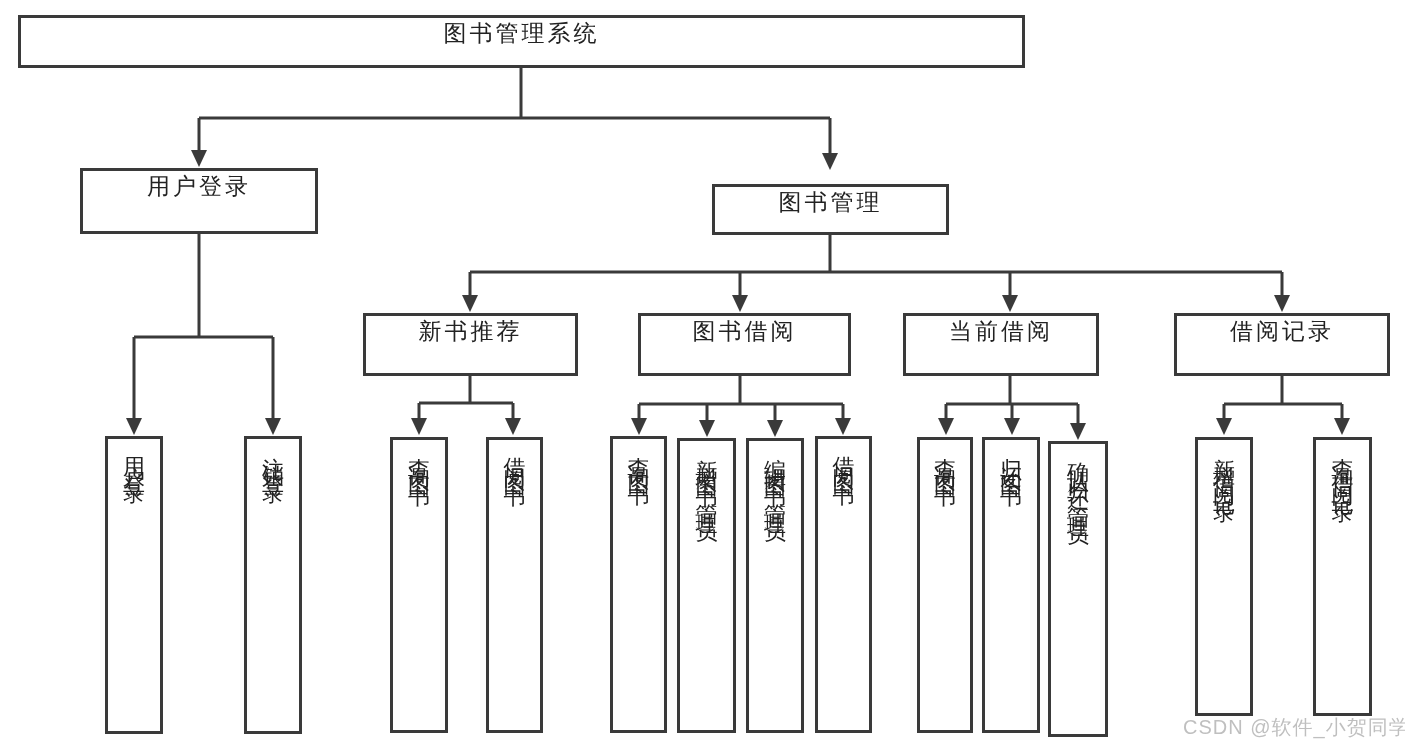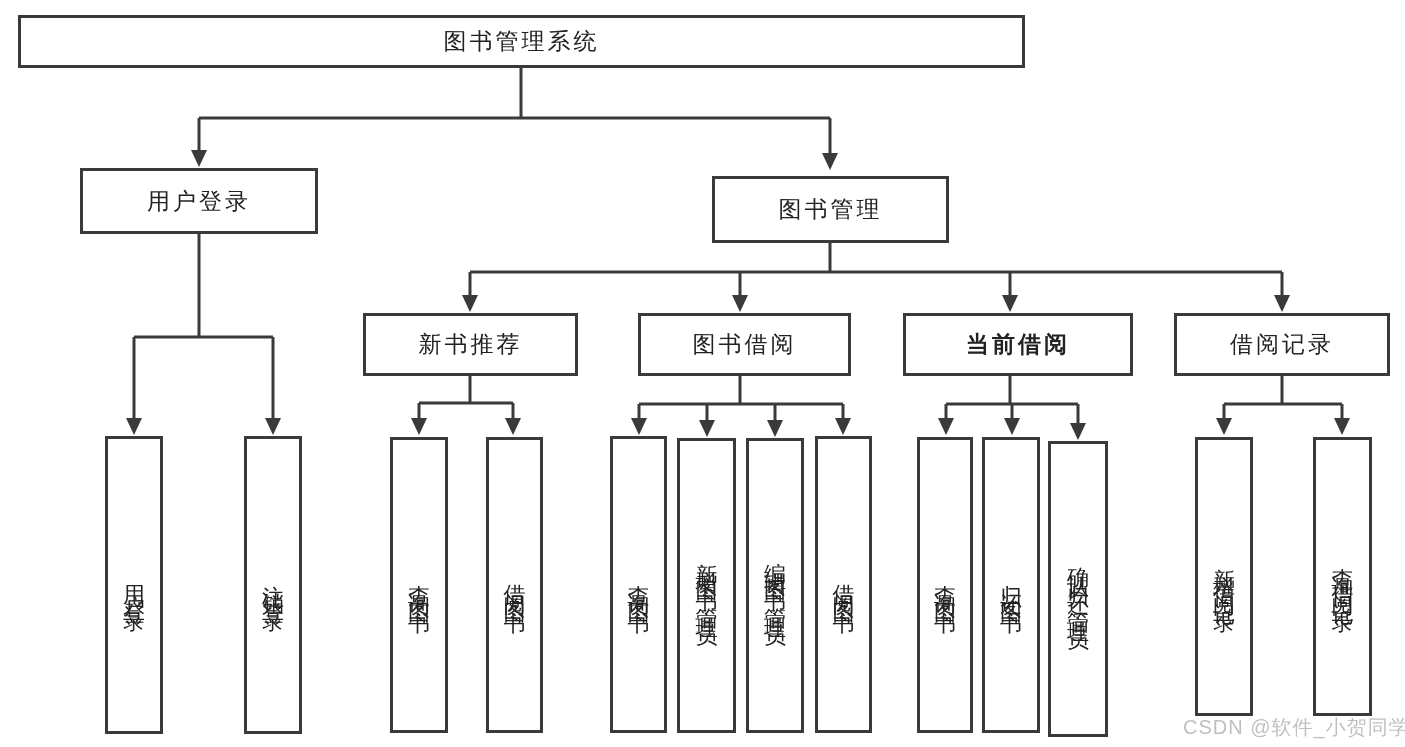--- a/index.html
+++ b/index.html
@@ -12,35 +12,35 @@
   .canvas{
     position:relative;width:1405px;height:747px;background:var(--bg);
     font-family:"Liberation Sans","DejaVu Sans",sans-serif;color:var(--text);
     overflow:hidden;
   }
   #connectors{position:absolute;left:0;top:0;width:1405px;height:747px;}
   #connectors path{stroke:var(--line);stroke-width:3;fill:none;}
   #connectors polygon{fill:var(--line);stroke:none;}
   .node{
     position:absolute;box-sizing:border-box;border:3px solid var(--line);
-    background:var(--bg);display:flex;align-items:center;justify-content:center;
+    background:var(--bg);display:flex;justify-content:center;
     z-index:2;
   }
   .h-label{font-size:23px;letter-spacing:3px;white-space:nowrap;}
   .v-label{
     writing-mode:vertical-rl;text-orientation:mixed;
     font-size:22px;letter-spacing:9px;line-height:1;white-space:nowrap;
   }
   
   .n-root{left:18px;top:15px;width:1007px;height:53px;}
   .n-user-login{left:80px;top:168px;width:238px;height:66px;}
-  .n-book-mgmt{left:712px;top:176px;width:237px;height:67px;}
+  .n-book-mgmt{left:712px;top:184px;width:237px;height:51px;}
   .n-new-book{left:363px;top:313px;width:215px;height:63px;}
   .n-book-borrow{left:638px;top:313px;width:213px;height:63px;}
-  .n-current{left:903px;top:313px;width:230px;height:63px;font-weight:bold;}
+  .n-current{left:903px;top:313px;width:196px;height:63px;}
   .n-records{left:1174px;top:313px;width:216px;height:63px;}
   
   .n-leaf-ul{left:105px;top:436px;width:58px;height:298px;}
   .n-leaf-logout{left:244px;top:436px;width:58px;height:298px;}
   .n-leaf-nb-query{left:390px;top:437px;width:58px;height:296px;}
   .n-leaf-nb-borrow{left:486px;top:437px;width:57px;height:296px;}
   .n-leaf-bb-query{left:610px;top:436px;width:57px;height:297px;}
   .n-leaf-bb-add{left:677px;top:438px;width:59px;height:295px;}
   .n-leaf-bb-edit{left:746px;top:438px;width:58px;height:295px;}
   .n-leaf-bb-borrow{left:815px;top:436px;width:57px;height:297px;}

